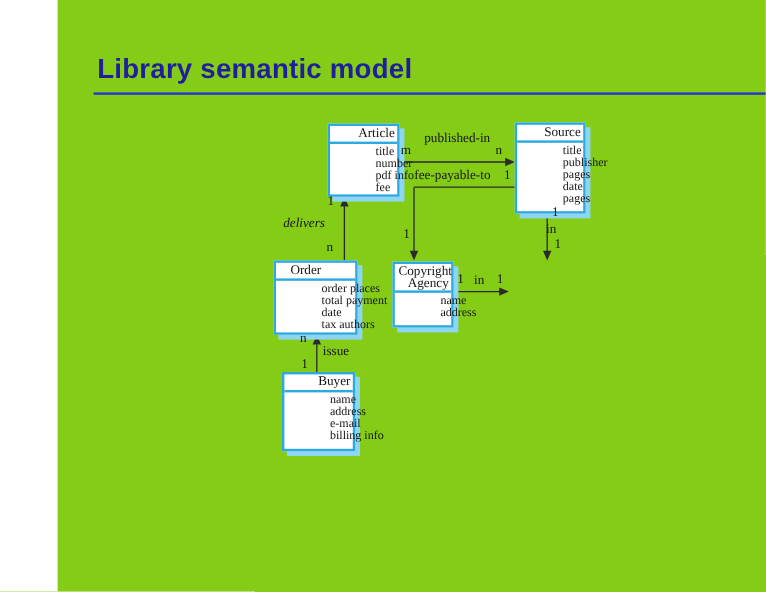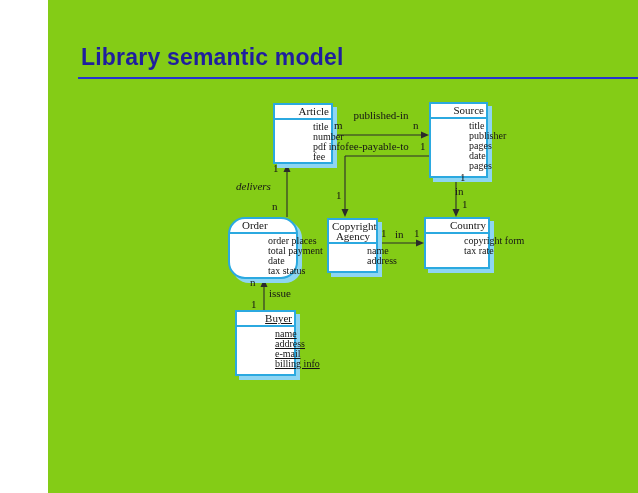--- a/index.html
+++ b/index.html
@@ -20,31 +20,31 @@
     font-size:23px;letter-spacing:0.2px;color:var(--title);white-space:nowrap;}
   .title-rule{position:absolute;left:30px;top:77px;width:580px;height:2px;
     background:var(--rule);}
 
   .entity{position:absolute;box-sizing:border-box;background:#fff;
     border:2px solid var(--box-border);
     box-shadow:4px 4px 0 0 var(--box-shadow);
     color:var(--ink);}
   .entity .hdr{border-bottom:2px solid var(--box-border);
     font-size:11px;line-height:11px;padding:1px 2px;text-align:right;}
-  .entity .hdr.two-line{line-height:10px;text-align:center;padding-left:3px;}
+  .entity .hdr.two-line{line-height:10px;text-align:right;padding-left:3px;}
   .entity .hdr.left{text-align:left;padding-left:12px;}
   .entity .attrs{padding:2px 0 0 4px;}
   .entity .attrs div{font-size:10px;line-height:10px;white-space:nowrap;padding-left:34px;}
 
   .e-article {left:225px;top:103px;width:60px;height:61px;}
   .e-source  {left:381px;top:102px;width:59px;height:76px;}
-  .e-order   {left:180px;top:217px;width:70px;height:62px;border-radius:17px;}
+  .e-order   {left:180px;top:217px;width:70px;height:62px;}
   .e-agency  {left:279px;top:218px;width:51px;height:55px;}
   .e-country {left:376px;top:217px;width:66px;height:52px;}
-  .e-buyer   {left:187px;top:310px;width:61px;height:66px;text-decoration:underline;}
+  .e-buyer   {left:187px;top:310px;width:61px;height:66px;}
 
   svg.connectors{position:absolute;left:0;top:0;width:638px;height:493px;}
   svg.connectors line{stroke:var(--connector);stroke-width:1.1;}
   svg.connectors polygon{fill:var(--connector);}
 
   .rlabel{position:absolute;font-size:11px;line-height:11px;color:var(--ink);
     white-space:nowrap;}
   .center{transform:translateX(-50%);}
 </style>
 </head>
@@ -96,39 +96,32 @@
       <div>pages</div>
     </div>
   </div>
 
   <div class="entity e-order">
     <div class="hdr left">Order</div>
     <div class="attrs">
       <div>order places</div>
       <div>total payment</div>
       <div>date</div>
-      <div>tax status</div>
+      <div>tax authors</div>
     </div>
   </div>
 
   <div class="entity e-agency">
     <div class="hdr two-line">Copyright Agency</div>
     <div class="attrs">
       <div>name</div>
       <div>address</div>
     </div>
   </div>
 
-  <div class="entity e-country">
-    <div class="hdr">Country</div>
-    <div class="attrs">
-      <div>copyright form</div>
-      <div>tax rate</div>
-    </div>
-  </div>
 
   <div class="entity e-buyer">
     <div class="hdr">Buyer</div>
     <div class="attrs">
       <div>name</div>
       <div>address</div>
       <div>e-mail</div>
       <div>billing info</div>
     </div>
   </div>

